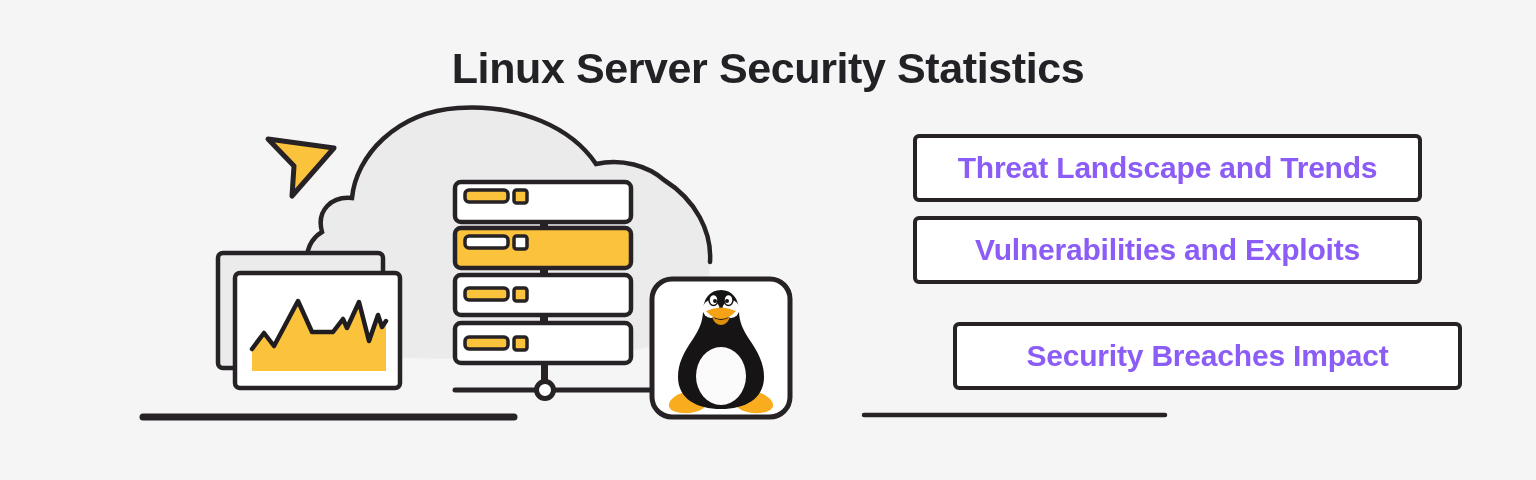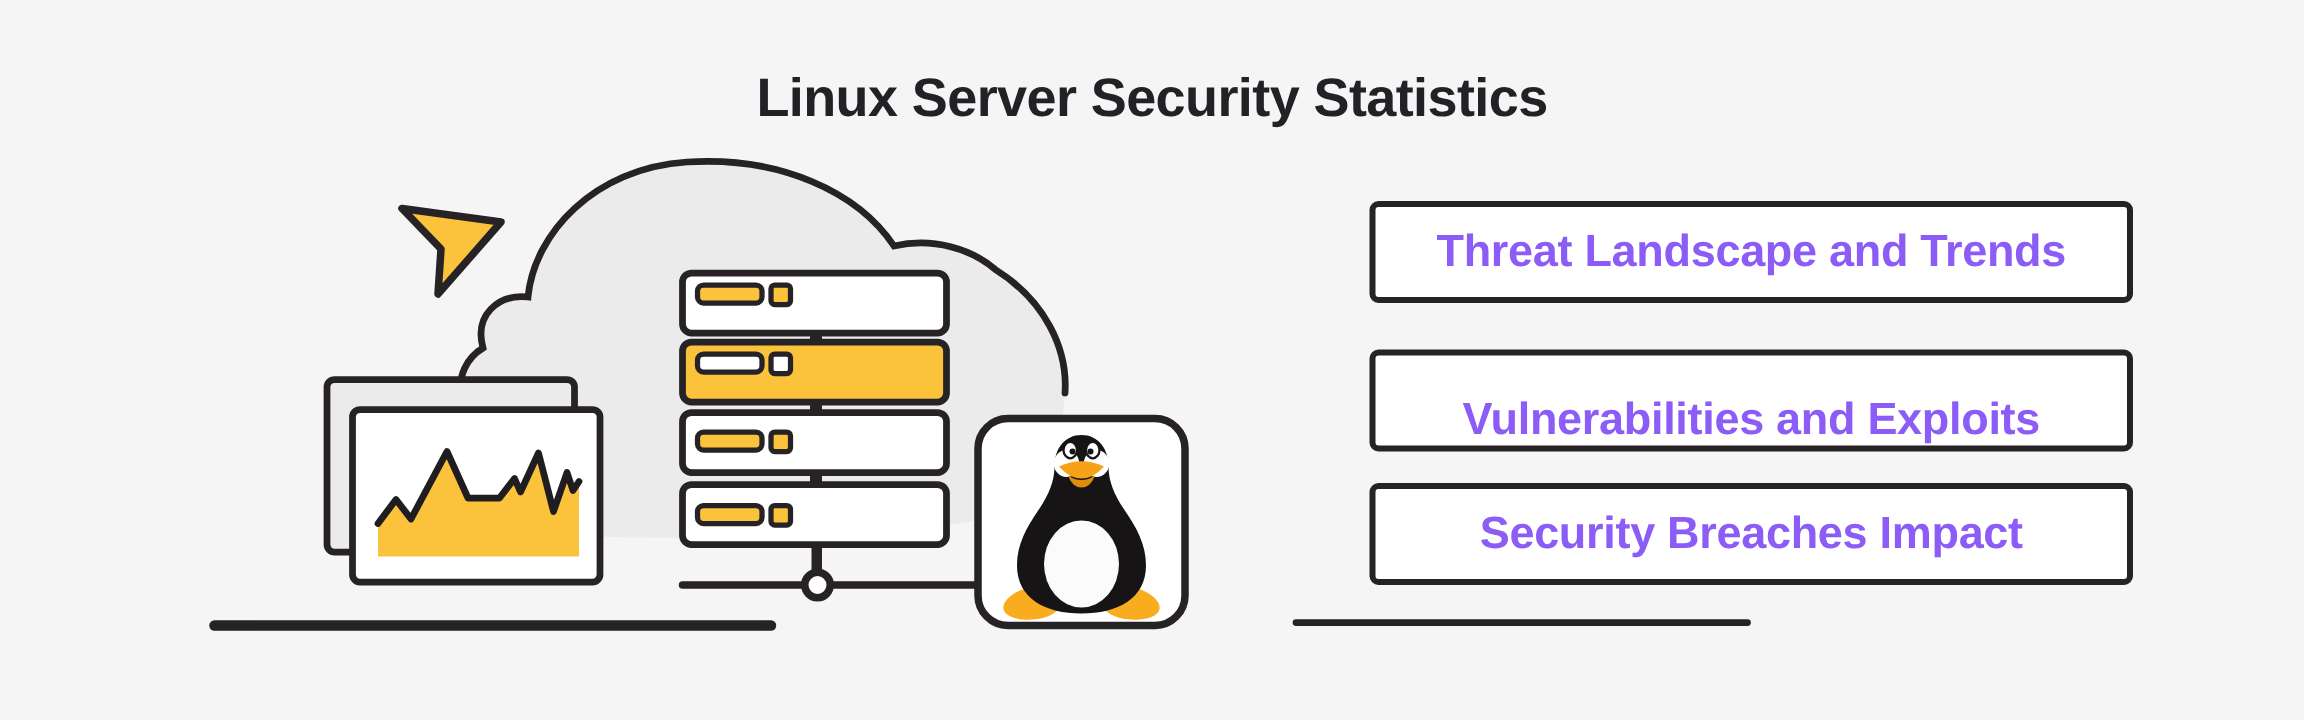--- a/index.html
+++ b/index.html
@@ -14,21 +14,21 @@
     background: #f5f5f6;
     overflow: hidden;
   }
   .page-title {
     position: absolute;
     top: 44px;
     left: 0;
     right: 0;
     margin: 0;
     text-align: center;
-    font-size: 36px;
+    font-size: 43px;
     font-weight: 700;
     letter-spacing: -0.4px;
     color: #222226;
   }
   .illustration-svg {
     position: absolute;
     top: 0;
     left: 0;
     width: 1536px;
     height: 480px;
@@ -51,22 +51,22 @@
     border-radius: 6px;
     display: flex;
     align-items: center;
     justify-content: center;
     font-size: 30px;
     font-weight: 700;
     letter-spacing: -0.2px;
     color: #8b5cf6;
   }
   .topic-box.t1 { top: 134px; }
-  .topic-box.t2 { top: 233px; align-items: flex-end; }
-  .topic-box.t3 { top: 322px; }
+  .topic-box.t2 { top: 216px; }
+  .topic-box.t3 { top: 322px; margin-left: 40px; }
 </style>
 </head>
 <body>
 
 <div class="stage">
 
   <h1 class="page-title">Linux Server Security Statistics</h1>
 
   <svg class="illustration-svg" viewBox="0 0 1536 480" xmlns="http://www.w3.org/2000/svg">
 

